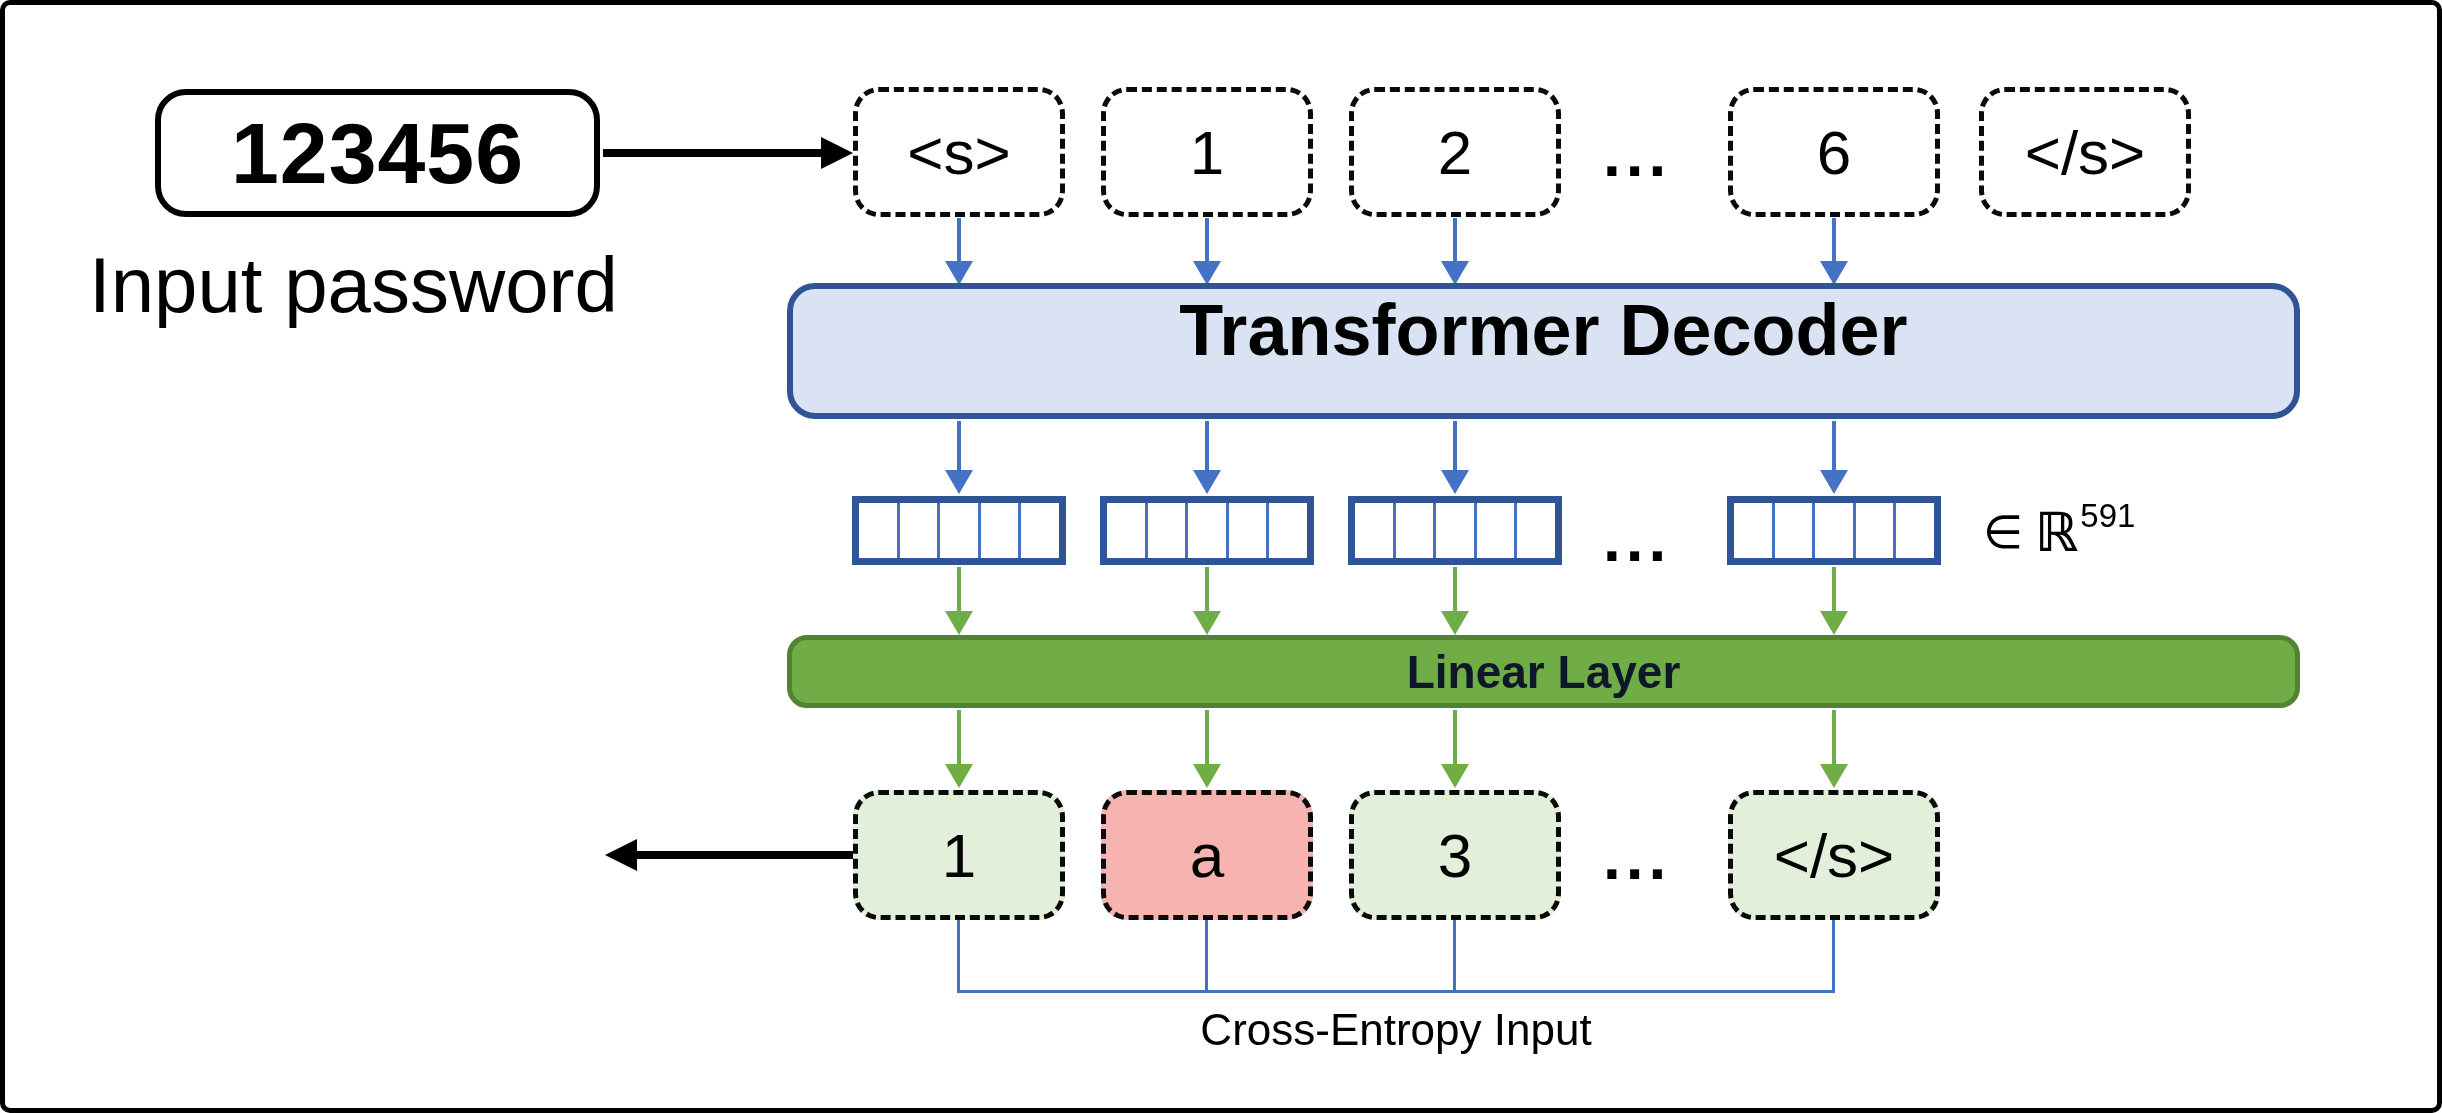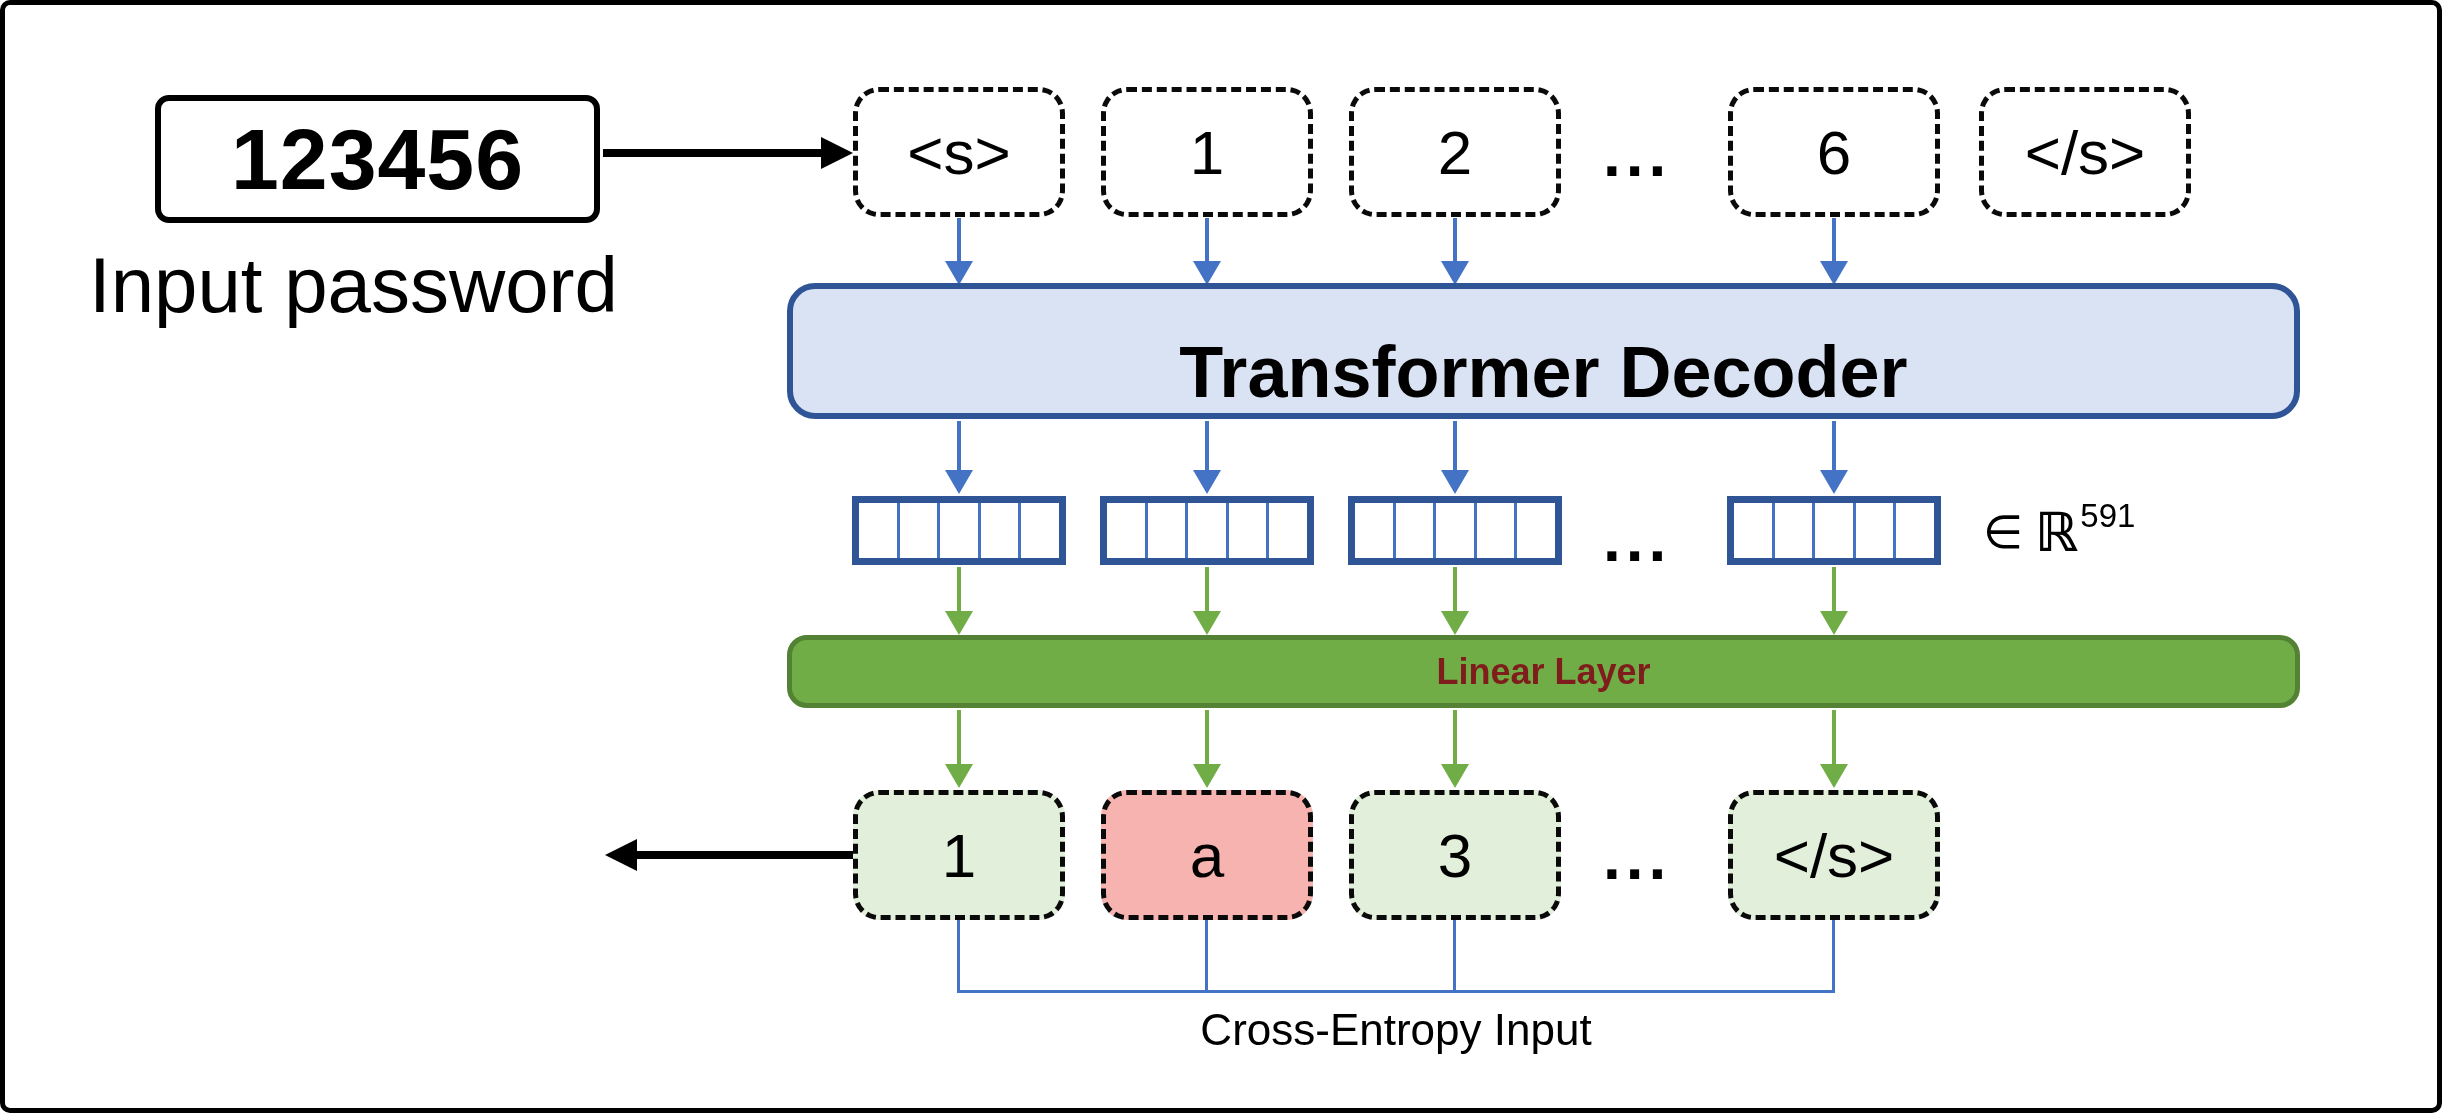--- a/index.html
+++ b/index.html
@@ -3,44 +3,44 @@
 <meta charset="utf-8">
 <style>
   html,body { margin:0; padding:0; background:#ffffff; }
   .canvas {
     position:relative; width:2442px; height:1113px; box-sizing:border-box;
     background:#fff; border:5px solid #000; border-radius:10px; overflow:hidden;
     font-family:"Liberation Sans", sans-serif; color:#000;
   }
   .pwbox {
     position:absolute; box-sizing:border-box; background:#fff;
-    border:6px solid #000; border-radius:14px;
+    border:6px solid #000; border-radius:31px;
     display:flex; align-items:center; justify-content:center;
-    font-weight:bold; font-size:86px; letter-spacing:1px;margin-top:6px;
+    font-weight:bold; font-size:86px; letter-spacing:1px;
   }
   .biglabel { position:absolute; font-size:78px; white-space:nowrap; }
   .token {
     position:absolute; box-sizing:border-box; width:212px; height:130px;
     border:5px dashed #0a0a0a; border-radius:26px; background:#fff;
     display:flex; align-items:center; justify-content:center; font-size:62px;
   }
   .token.green { background:var(--token-green,#e2efda); }
   .token.red   { background:var(--token-red,#f7b3b0); }
   .ellipsis { position:absolute; font-weight:bold; font-size:64px; letter-spacing:5px; }
   .decoder {
     position:absolute; left:782px; top:278px; width:1513px; height:136px; box-sizing:border-box;
     background:var(--decoder-fill,#dae3f3); border:6px solid var(--border-blue,#2f5597); border-radius:28px;
-    display:flex; align-items:flex-end; justify-content:center;
+    display:flex; align-items:flex-start; justify-content:center;
     font-weight:bold; font-size:72px;
   }
   .linear {
     position:absolute; left:782px; top:630px; width:1513px; height:73px; box-sizing:border-box;
     background:var(--green,#70ad47); border:5px solid var(--green-border,#548235); border-radius:20px;
     display:flex; align-items:center; justify-content:center;
-    color:#7f1d1d; font-weight:bold; font-size:36px;
+    color:#0f172a; font-weight:bold; font-size:46px;
   }
   .vec {
     position:absolute; top:491px; width:214px; height:69px; box-sizing:border-box;
     background:#fff; border:7px solid var(--border-blue,#2f5597); display:flex;
   }
   .vec .cell { flex:1; border-right:3px solid var(--arrow-blue,#4472c4); }
   .vec .cell:last-child { border-right:none; }
   .varrow { position:absolute; width:28px; }
   .varrow .shaft { position:absolute; left:12px; top:0; width:4px; bottom:22px; }
   .varrow .head  { position:absolute; left:0; bottom:0; width:0; height:0;

